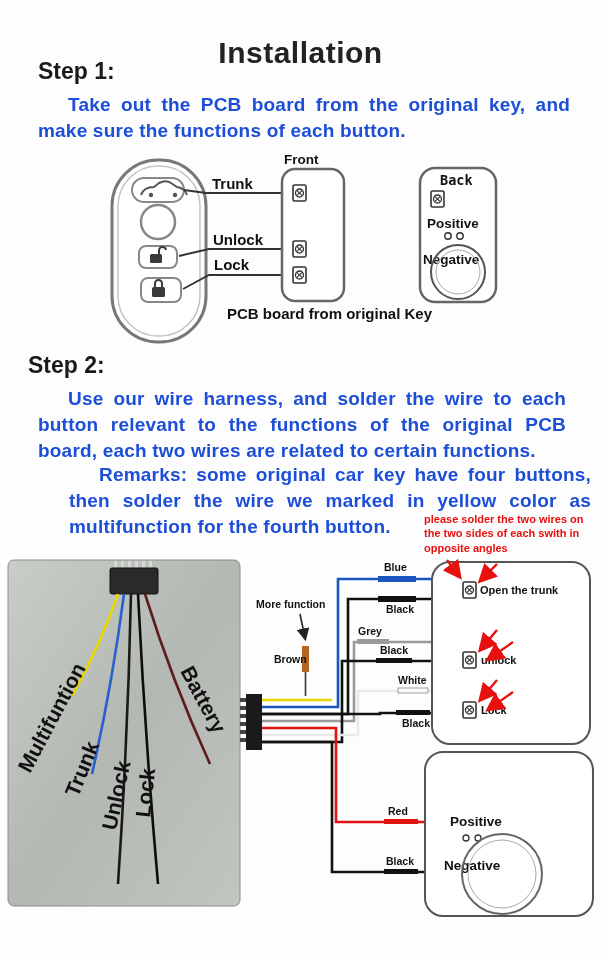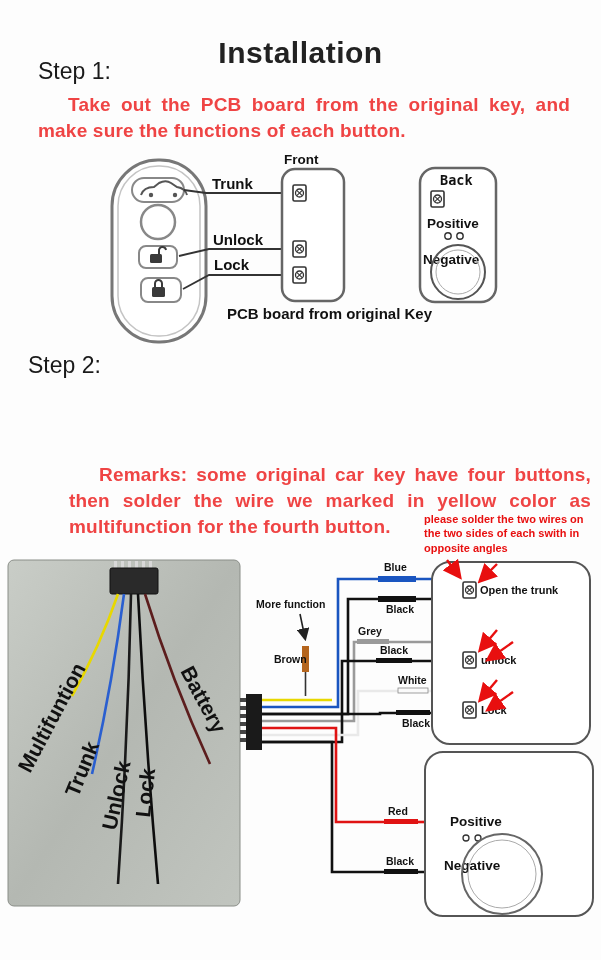--- a/index.html
+++ b/index.html
@@ -1,22 +1,22 @@
 <!DOCTYPE html>
 <html><head>
 <meta charset="utf-8">
 <style>
   html,body{margin:0;padding:0;background:#e9e9e9;}
   .page{position:relative;width:601px;height:960px;background:#fdfdfd;overflow:hidden;
         font-family:"Liberation Sans",sans-serif;color:#151515;}
   .title{position:absolute;top:16px;left:0;width:601px;text-align:center;
          font-size:30px;font-weight:600;color:#222;letter-spacing:.5px;margin-top:20px;}
-  .step-head{position:absolute;font-size:23px;font-weight:400;color:#1a1a1a;}
+  .step-head{position:absolute;font-size:23px;font-weight:700;color:#1a1a1a;}
   .para{position:absolute;font-size:19px;font-weight:600;line-height:1.36;
-        text-align:justify;text-indent:30px;color:#ef4444;letter-spacing:.2px;}
+        text-align:justify;text-indent:30px;color:#1d4ed8;letter-spacing:.2px;}
   .note{position:absolute;left:424px;top:512px;width:172px;color:#e80f0f;
         font-size:11px;font-weight:bold;line-height:1.3;}
   svg.diag{position:absolute;left:0;}
   svg text{font-family:"Liberation Sans",sans-serif;fill:#111;}
   .t15{font-size:15px;font-weight:bold;}
   .t13{font-size:13.5px;font-weight:bold;}
   .t11{font-size:11px;font-weight:bold;}
   .t10{font-size:10.5px;font-weight:bold;}
   .mono{font-family:"DejaVu Sans Mono",monospace;}
   .photoLbl{font-size:21px;font-weight:bold;}
@@ -91,20 +91,21 @@
       <circle cx="460" cy="88" r="3.2" fill="#fff" stroke="#333" stroke-width="1.4"></circle>
       <text x="423" y="116" class="t13">Negative</text>
       <circle cx="458" cy="124" r="27" fill="none" stroke="#555" stroke-width="2"></circle>
       <circle cx="458" cy="124" r="22" fill="none" stroke="#aaa" stroke-width="1"></circle>
     </g>
 
     <text x="227" y="171" class="t15">PCB board from original Key</text>
   </svg>
 
   <div class="step-head" style="left:28px;top:352px;">Step 2:</div>
+  <div class="para" style="left:38px;top:386px;width:528px;">Use our wire harness, and solder the wire to each button relevant to the functions of the original PCB board, each two wires are related to certain functions.</div>
   <div class="para" style="left:38px;top:462px;width:522px;margin-left:31px;">Remarks: some original car key have four buttons, then solder the wire we marked in yellow color as multifunction for the fourth button.</div>
 
   <div class="note">
     <div>please solder the two wires on</div>
     <div>the two sides of each swith in</div>
     <div>opposite angles</div>
   </div>
 
   <svg class="diag" style="top:556px;" width="601" height="402" viewBox="0 0 601 402">
     <defs>

